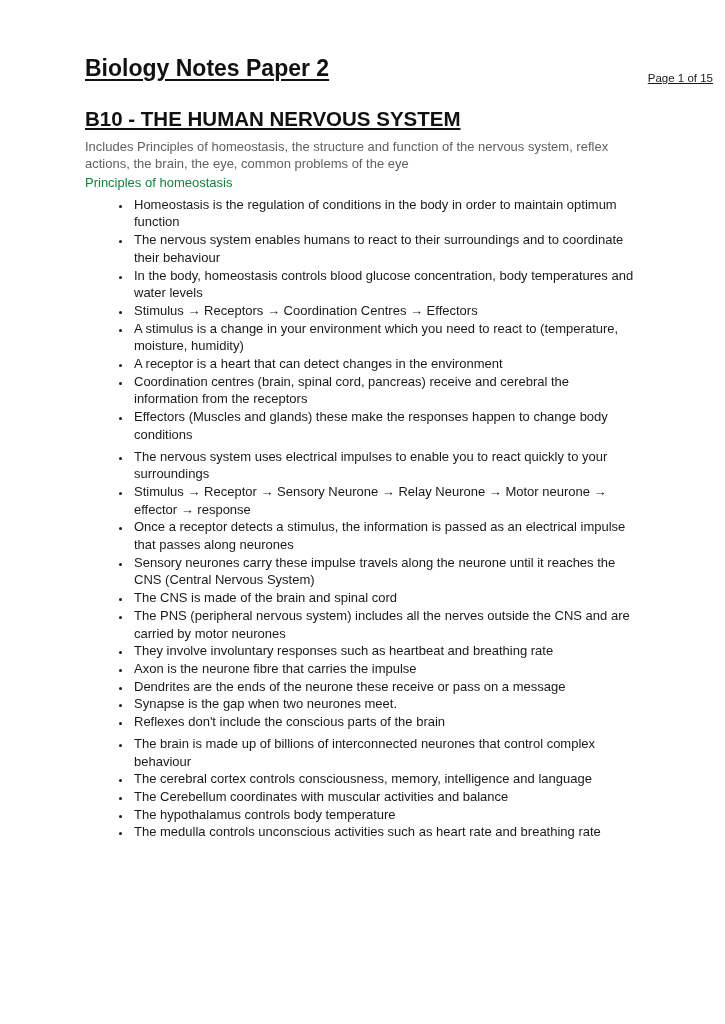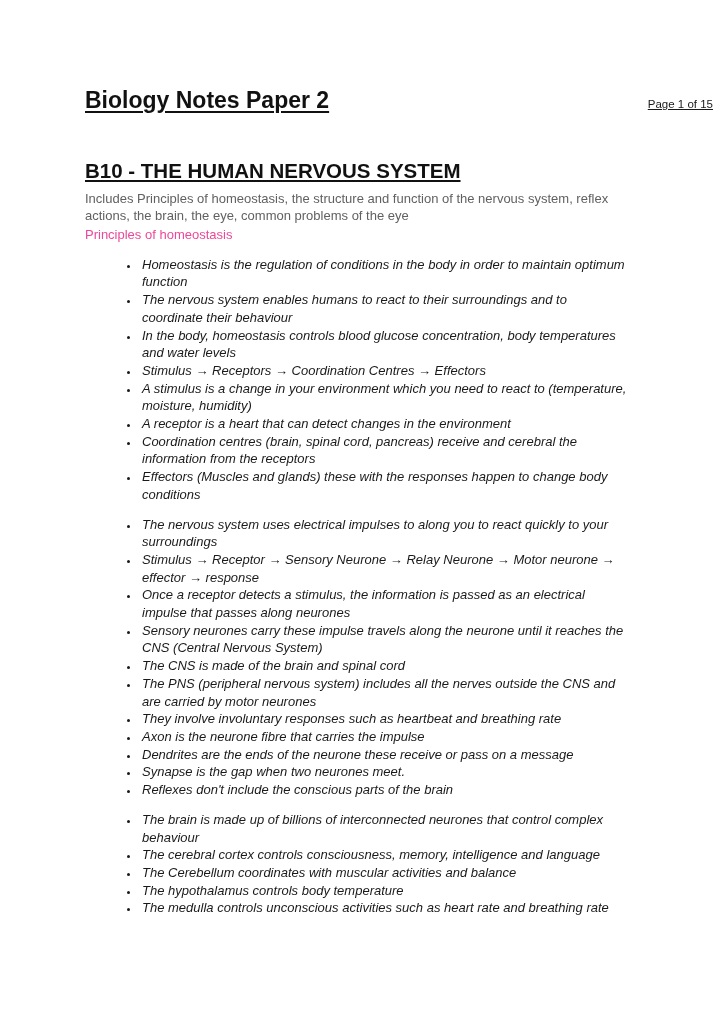--- a/index.html
+++ b/index.html
@@ -11,69 +11,68 @@
     position: relative;
     overflow: hidden;
   }
   .page {
     position: relative;
     width: 725px; height: 1024px;
     background: #ffffff;
   }
   .page-number {
     position: absolute;
-    top: 11px; right: 12px;
+    top: 17px; right: 12px;
     font-size: 11.5px;
     line-height: 14px;
     text-decoration: underline;
     color: #1a1a1a;
   }
   .content {
     padding: 0 85px;
   }
   .doc-title {
-    margin-top: 86px;
+    margin-top: 54px;
     font-size: 23px;
     line-height: 28px;
     font-weight: bold;
     text-decoration: underline;
     text-decoration-thickness: 2px;
     text-underline-offset: 3px;
     color: #111111;
   }
   .b10-heading {
-    margin-top: 44px;
+    margin-top: 24px;
     font-size: 20.5px;
     line-height: 25px;
     font-weight: bold;
     text-decoration: underline;
     text-decoration-thickness: 1.5px;
     text-underline-offset: 2px;
     color: #111111;
   }
   .subtitle {
     margin-top: 8px;
     font-size: 13px;
     line-height: 16.5px;
     color: #616161;
     max-width: 558px;
   }
   .sections { margin-top: 2px; }
   .sec-heading {
     font-size: 13px;
     line-height: 17.7px;
-    color: #ec4899;
+    color: #15803d;
   }
   ul.bullets {
-    margin: 12px;
+    margin: 4px;
     padding-left: 43px;
     list-style-position: outside;
     list-style-type: disc;
     max-width: 555px;
-    font-style: italic;
   }
   ul.bullets li {
     font-size: 13px;
     line-height: 17.7px;
     color: #1a1a1a;
     padding-left: 2px;
   }
   ul.bullets li::marker {
     font-size: 11px;
     color: #1a1a1a;
@@ -91,24 +90,24 @@
     <div class="sections" id="sections">
         <div class="sec-heading">Principles of homeostasis</div>
         <ul class="bullets">
           <li>Homeostasis is the regulation of conditions in the body in order to maintain optimum function</li>
           <li>The nervous system enables humans to react to their surroundings and to coordinate their behaviour</li>
           <li>In the body, homeostasis controls blood glucose concentration, body temperatures and water levels</li>
           <li>Stimulus → Receptors → Coordination Centres → Effectors</li>
           <li>A stimulus is a change in your environment which you need to react to (temperature, moisture, humidity)</li>
           <li>A receptor is a heart that can detect changes in the environment</li>
           <li>Coordination centres (brain, spinal cord, pancreas) receive and cerebral the information from the receptors</li>
-          <li>Effectors (Muscles and glands) these with the responses happen to change body conditions</li>
+          <li>Effectors (Muscles and glands) these make the responses happen to change body conditions</li>
         </ul>
         <ul class="bullets">
-          <li>The nervous system uses electrical impulses to along you to react quickly to your surroundings</li>
+          <li>The nervous system uses electrical impulses to enable you to react quickly to your surroundings</li>
           <li>Stimulus → Receptor → Sensory Neurone → Relay Neurone → Motor neurone → effector → response</li>
           <li>Once a receptor detects a stimulus, the information is passed as an electrical impulse that passes along neurones</li>
           <li>Sensory neurones carry these impulse travels along the neurone until it reaches the CNS (Central Nervous System)</li>
           <li>The CNS is made of the brain and spinal cord</li>
           <li>The PNS (peripheral nervous system) includes all the nerves outside the CNS and are carried by motor neurones</li>
           <li>They involve involuntary responses such as heartbeat and breathing rate</li>
           <li>Axon is the neurone fibre that carries the impulse</li>
           <li>Dendrites are the ends of the neurone these receive or pass on a message</li>
           <li>Synapse is the gap when two neurones meet.</li>
           <li>Reflexes don't include the conscious parts of the brain</li>

